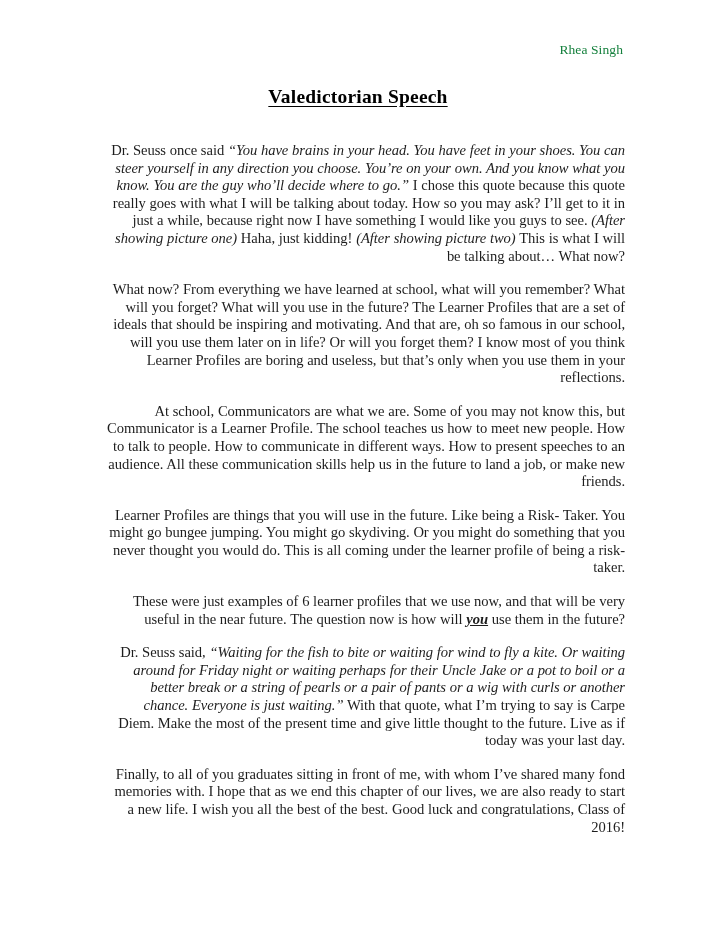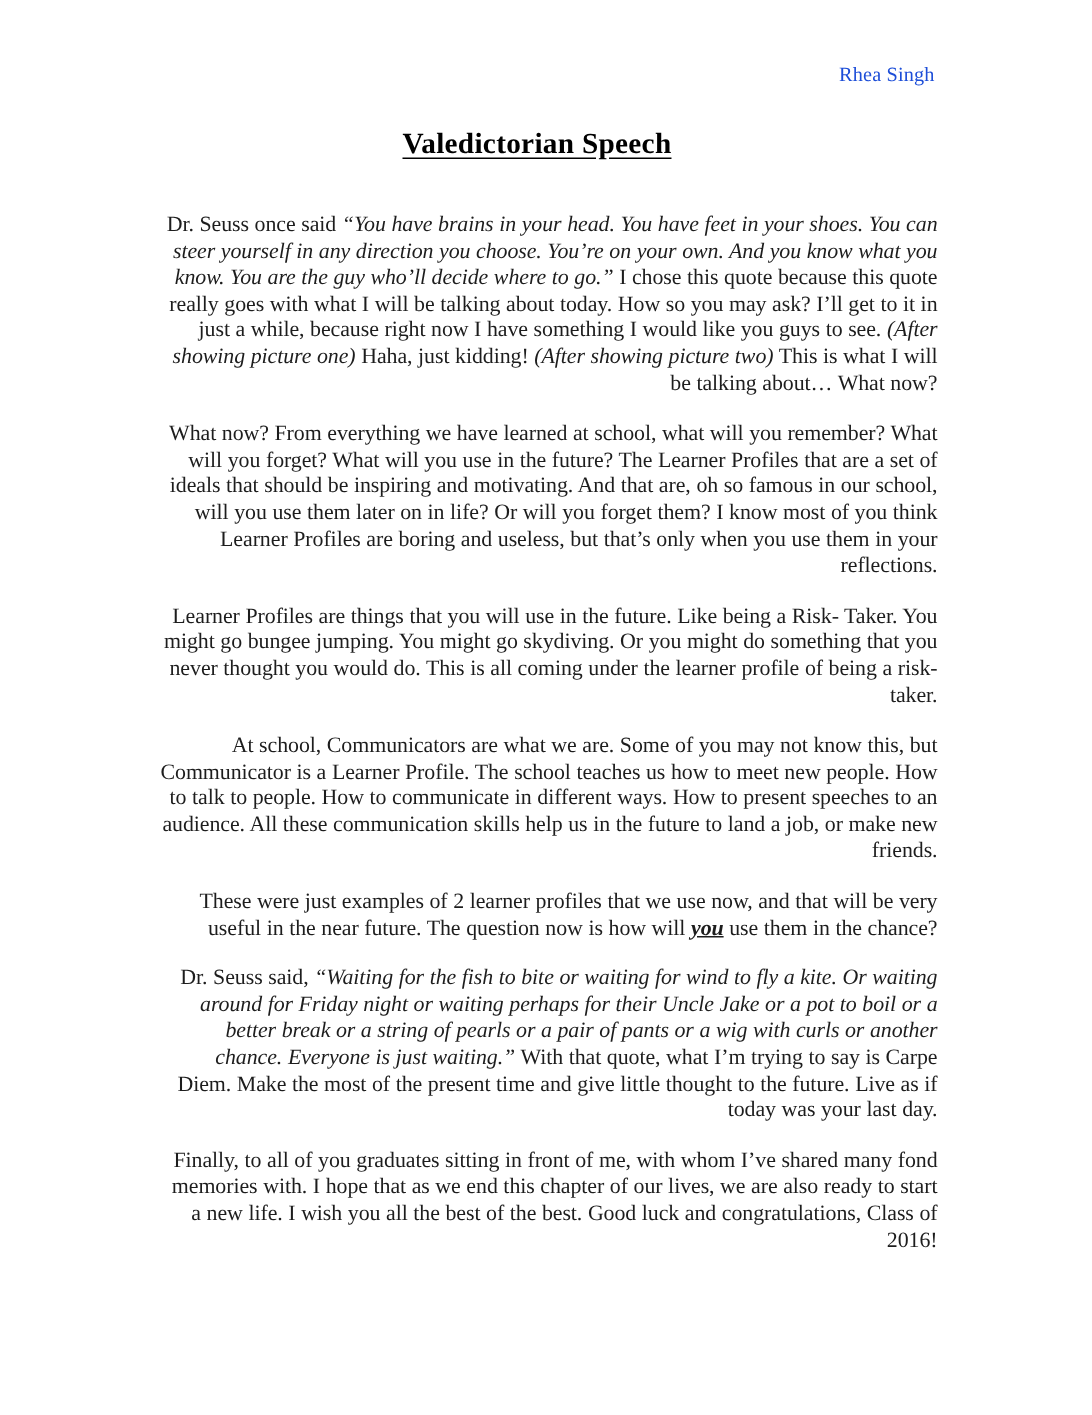--- a/index.html
+++ b/index.html
@@ -19,21 +19,21 @@
     background: #ffffff;
     box-sizing: border-box;
     overflow: hidden;
   }
   .header-name {
     position: absolute;
     top: 41px;
     right: 105px;
     font-size: 13.5px;
     line-height: 17px;
-    color: #1d4ed8;
+    color: #15803d;
     letter-spacing: 0.1px;
   }
   .doc-title {
     position: absolute;
     top: 86px;
     left: 0;
     width: 716px;
     text-align: center;
     font-size: 19.5px;
     font-weight: bold;
@@ -74,20 +74,20 @@
 
 <div class="page">
 
   <div class="header-name">Rhea Singh</div>
 
   <div class="doc-title">Valedictorian Speech</div>
 
   <div class="body-block">
       <p class="para"><span>Dr. Seuss once said </span><span class="it">“You have brains in your head. You have feet in your shoes. You can steer yourself in any direction you choose. You’re on your own. And you know what you know. You are the guy who’ll decide where to go.”</span><span> I chose this quote because this quote really goes with what I will be talking about today. How so you may ask? I’ll get to it in just a while, because right now I have something I would like you guys to see. </span><span class="it">(After showing picture one)</span><span> Haha, just kidding! </span><span class="it">(After showing picture two)</span><span> This is what I will be talking about… What now?</span></p>
       <p class="para"><span>What now? From everything we have learned at school, what will you remember? What will you forget? What will you use in the future? The Learner Profiles that are a set of ideals that should be inspiring and motivating. And that are, oh so famous in our school, will you use them later on in life? Or will you forget them? I know most of you think Learner Profiles are boring and useless, but that’s only when you use them in your reflections.</span></p>
+      <p class="para"><span>At school, Communicators are what we are. Some of you may not know this, but Communicator is a Learner Profile. The school teaches us how to meet new people. How to talk to people. How to communicate in different ways. How to present speeches to an audience. All these communication skills help us in the future to land a job, or make new friends.</span></p>
       <p class="para"><span>Learner Profiles are things that you will use in the future. Like being a Risk- Taker. You might go bungee jumping. You might go skydiving. Or you might do something that you never thought you would do. This is all coming under the learner profile of being a risk-taker.</span></p>
-      <p class="para"><span>At school, Communicators are what we are. Some of you may not know this, but Communicator is a Learner Profile. The school teaches us how to meet new people. How to talk to people. How to communicate in different ways. How to present speeches to an audience. All these communication skills help us in the future to land a job, or make new friends.</span></p>
-      <p class="para"><span>These were just examples of 2 learner profiles that we use now, and that will be very useful in the near future. The question now is how will </span><span class="bi">you</span><span> use them in the chance?</span></p>
+      <p class="para"><span>These were just examples of 6 learner profiles that we use now, and that will be very useful in the near future. The question now is how will </span><span class="bi">you</span><span> use them in the future?</span></p>
       <p class="para"><span>Dr. Seuss said, </span><span class="it">“Waiting for the fish to bite or waiting for wind to fly a kite. Or waiting around for Friday night or waiting perhaps for their Uncle Jake or a pot to boil or a better break or a string of pearls or a pair of pants or a wig with curls or another chance. Everyone is just waiting.”</span><span> With that quote, what I’m trying to say is Carpe Diem. Make the most of the present time and give little thought to the future. Live as if today was your last day.</span></p>
       <p class="para"><span>Finally, to all of you graduates sitting in front of me, with whom I’ve shared many fond memories with. I hope that as we end this chapter of our lives, we are also ready to start a new life. I wish you all the best of the best. Good luck and congratulations, Class of 2016!</span></p>
     </div>
 
 </div>
 
 </body></html>

